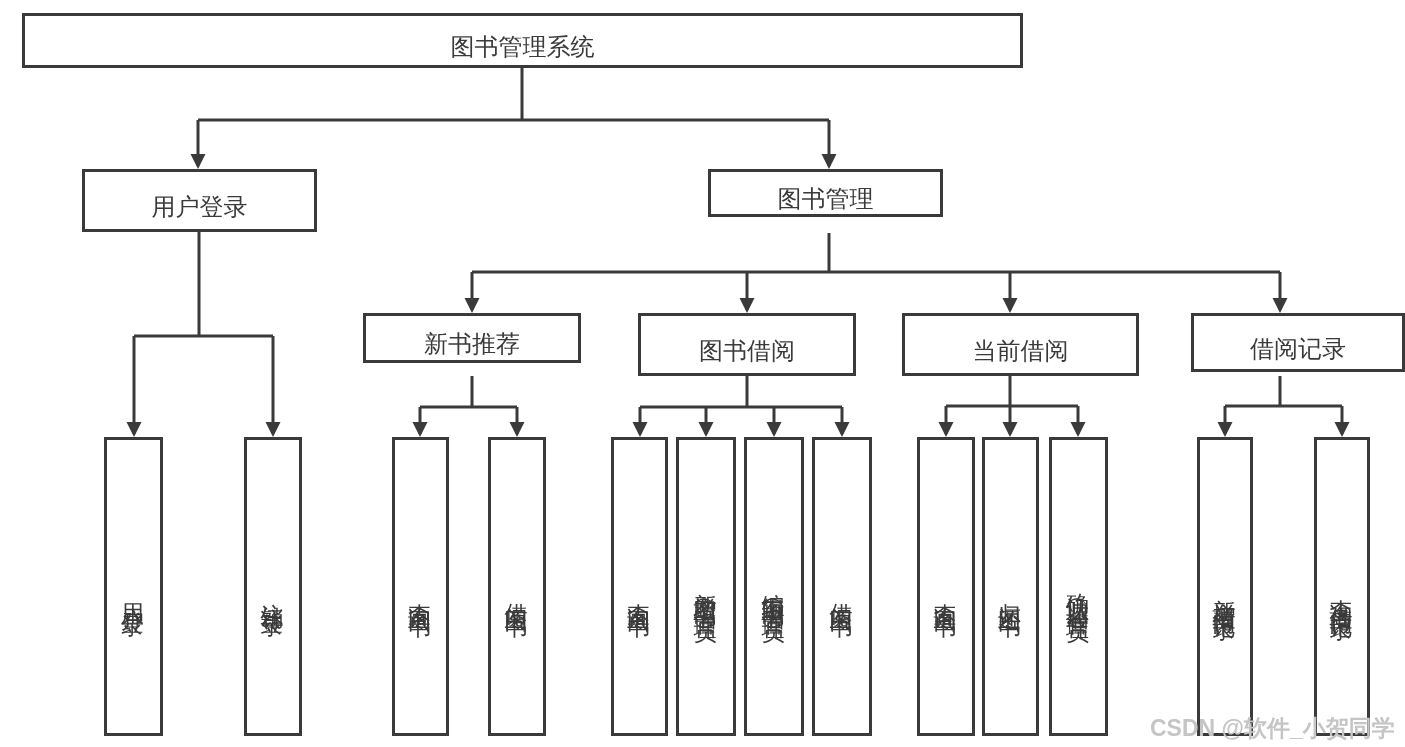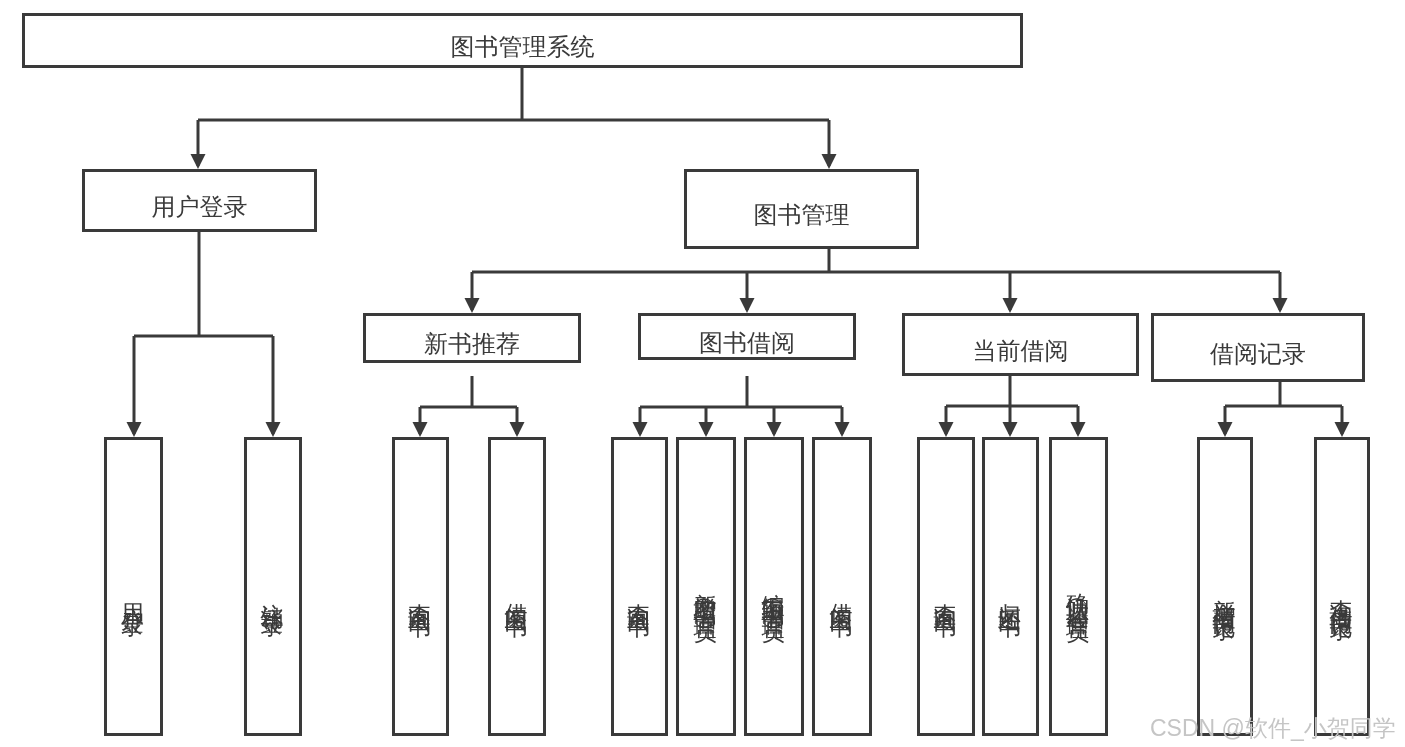--- a/index.html
+++ b/index.html
@@ -45,20 +45,21 @@
     white-space: normal;
   }
   .watermark {
     position: absolute;
     left: 1150px;
     top: 713px;
     font-size: 23px;
     color: #c5c5c5;
     white-space: nowrap;
     z-index: 3;
+    font-weight: bold;
   }
 </style>
 </head>
 <body>
 
 <div class="canvas">
 
   <svg class="connectors" width="1405" height="747" viewBox="0 0 1405 747">
     <defs>
       <marker id="arrow" viewBox="0 0 10 10" refX="8" refY="5" markerWidth="5" markerHeight="6.5" orient="auto">
@@ -100,34 +101,34 @@
     <path d="M1342 406 L1342 434" stroke="#3a3a3a" stroke-width="3" fill="none" marker-end="url(#arrow)"></path>
   </svg>
 
   <div class="node" style="left:22px;top:13px;width:1001px;height:55px">
     <span>图书管理系统</span>
   </div>
 
   <div class="node" style="left:82px;top:169px;width:235px;height:63px">
     <span>用户登录</span>
   </div>
-  <div class="node" style="left:684px;top:169px;width:235px;height:80px">
+  <div class="node" style="left:708px;top:169px;width:235px;height:48px">
     <span>图书管理</span>
   </div>
 
   <div class="node" style="left:363px;top:313px;width:218px;height:50px">
     <span>新书推荐</span>
   </div>
-  <div class="node" style="left:638px;top:313px;width:218px;height:47px">
+  <div class="node" style="left:638px;top:313px;width:218px;height:63px">
     <span>图书借阅</span>
   </div>
   <div class="node" style="left:902px;top:313px;width:237px;height:63px">
     <span>当前借阅</span>
   </div>
-  <div class="node" style="left:1151px;top:313px;width:214px;height:69px">
+  <div class="node" style="left:1191px;top:313px;width:214px;height:59px">
     <span>借阅记录</span>
   </div>
 
   <div class="node leaf" style="left:104px;top:437px;width:59px;height:299px">
     <span>用户登录</span>
   </div>
   <div class="node leaf" style="left:244px;top:437px;width:58px;height:299px">
     <span>注销登录</span>
   </div>
 

